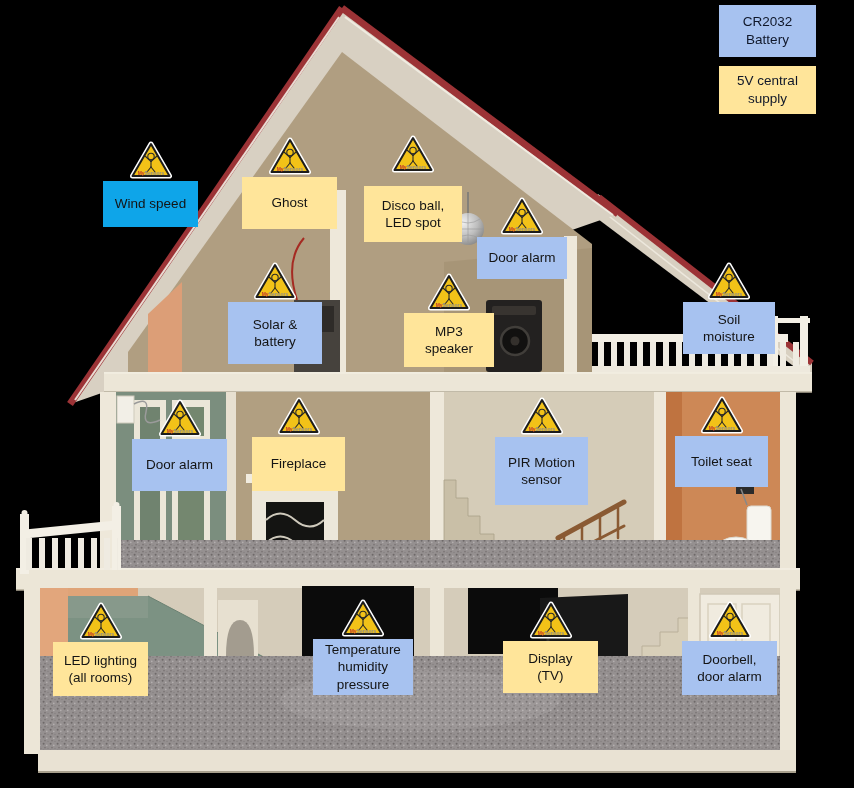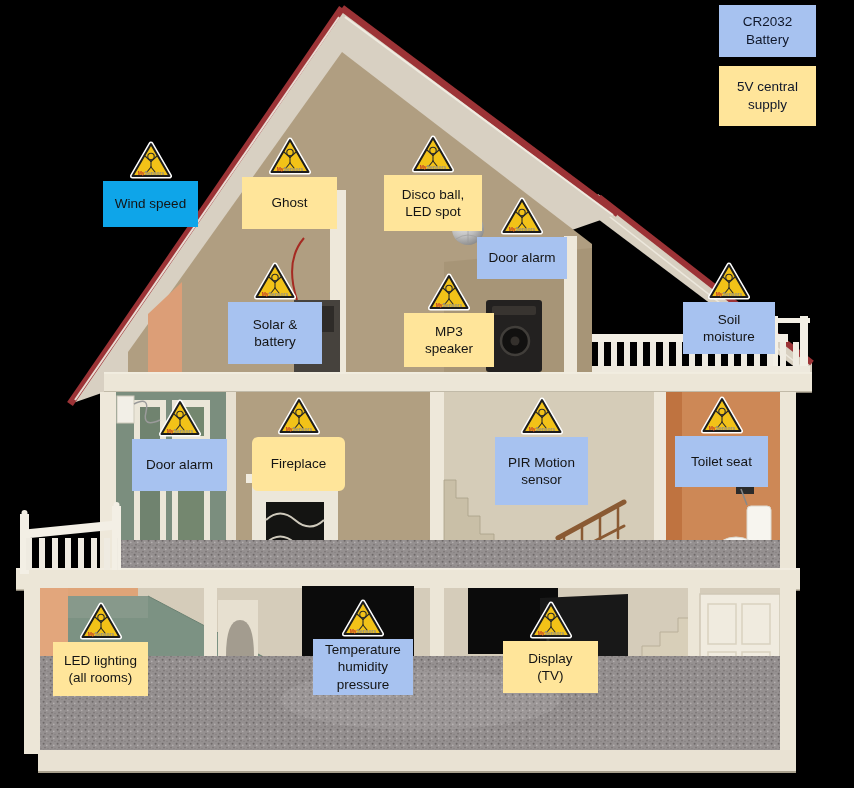--- a/index.html
+++ b/index.html
@@ -209,21 +209,21 @@
 
     <g>
       <rect x="38" y="750" width="758" height="22" fill="#e9e2d3"></rect>
       <line x1="38" y1="772" x2="796" y2="772" stroke="#a8a08d" stroke-width="2"></line>
     </g>
   </svg>
 
   <div class="layer" id="legend-layer">
       <div class="legend-box" style="left: 719px; top: 5px; width: 97px; height: 52px; background: rgb(167, 194, 240);">CR2032
 Battery</div>
-      <div class="legend-box" style="left: 719px; top: 66px; width: 97px; height: 60px; background: rgb(255, 229, 154);">5V central
+      <div class="legend-box" style="left: 719px; top: 66px; width: 97px; height: 48px; background: rgb(255, 229, 154);">5V central
 supply</div>
     </div>
 
   <div class="layer" id="ann-layer">
       <div class="ann" style="left: 103px; top: 141px; width: 95px;">
         <svg width="42" height="38" viewBox="0 0 42 38" class="tri">
           <path d="M21 3 L39.5 35 L2.5 35 Z" fill="#f2c218" stroke="#ffffff" stroke-width="5" stroke-linejoin="round"></path>
           <path d="M21 3 L39.5 35 L2.5 35 Z" fill="#f2c218" stroke="#1d1d1b" stroke-width="2" stroke-linejoin="round"></path>
           <g stroke="#2a2a28" stroke-width="1.1" fill="none" stroke-linecap="round">
             <circle cx="21" cy="15.5" r="3.2"></circle>
@@ -246,21 +246,21 @@
             <path d="M21 18.7 V26"></path>
             <path d="M21 20.5 L15 15"></path>
             <path d="M21 20.5 L27 15"></path>
             <path d="M21 26 L17 31"></path>
             <path d="M21 26 L25 31"></path>
           </g>
           <text x="21" y="33.8" text-anchor="middle" font-size="5" font-weight="bold" font-family="Liberation Sans, sans-serif"><tspan fill="#c0392b">My</tspan><tspan fill="#8d8d8d">Sensors</tspan></text>
         </svg>
         <div class="ann-box" style="height: 52px; background: rgb(255, 229, 154);">Ghost</div>
       </div>
-      <div class="ann" style="left: 384px; top: 135px; width: 98px;">
+      <div class="ann" style="left: 364px; top: 135px; width: 98px; gap: 11px;">
         <svg width="42" height="38" viewBox="0 0 42 38" class="tri">
           <path d="M21 3 L39.5 35 L2.5 35 Z" fill="#f2c218" stroke="#ffffff" stroke-width="5" stroke-linejoin="round"></path>
           <path d="M21 3 L39.5 35 L2.5 35 Z" fill="#f2c218" stroke="#1d1d1b" stroke-width="2" stroke-linejoin="round"></path>
           <g stroke="#2a2a28" stroke-width="1.1" fill="none" stroke-linecap="round">
             <circle cx="21" cy="15.5" r="3.2"></circle>
             <path d="M21 18.7 V26"></path>
             <path d="M21 20.5 L15 15"></path>
             <path d="M21 20.5 L27 15"></path>
             <path d="M21 26 L17 31"></path>
             <path d="M21 26 L25 31"></path>
@@ -360,21 +360,21 @@
           <g stroke="#2a2a28" stroke-width="1.1" fill="none" stroke-linecap="round">
             <circle cx="21" cy="15.5" r="3.2"></circle>
             <path d="M21 18.7 V26"></path>
             <path d="M21 20.5 L15 15"></path>
             <path d="M21 20.5 L27 15"></path>
             <path d="M21 26 L17 31"></path>
             <path d="M21 26 L25 31"></path>
           </g>
           <text x="21" y="33.8" text-anchor="middle" font-size="5" font-weight="bold" font-family="Liberation Sans, sans-serif"><tspan fill="#c0392b">My</tspan><tspan fill="#8d8d8d">Sensors</tspan></text>
         </svg>
-        <div class="ann-box" style="height: 54px; background: rgb(255, 229, 154); border-radius: 6px;">Fireplace</div>
+        <div class="ann-box" style="height: 54px; background: rgb(255, 229, 154);">Fireplace</div>
       </div>
       <div class="ann" style="left: 495px; top: 397px; width: 93px;">
         <svg width="42" height="38" viewBox="0 0 42 38" class="tri">
           <path d="M21 3 L39.5 35 L2.5 35 Z" fill="#f2c218" stroke="#ffffff" stroke-width="5" stroke-linejoin="round"></path>
           <path d="M21 3 L39.5 35 L2.5 35 Z" fill="#f2c218" stroke="#1d1d1b" stroke-width="2" stroke-linejoin="round"></path>
           <g stroke="#2a2a28" stroke-width="1.1" fill="none" stroke-linecap="round">
             <circle cx="21" cy="15.5" r="3.2"></circle>
             <path d="M21 18.7 V26"></path>
             <path d="M21 20.5 L15 15"></path>
             <path d="M21 20.5 L27 15"></path>
@@ -447,14 +447,31 @@
             <path d="M21 20.5 L15 15"></path>
             <path d="M21 20.5 L27 15"></path>
             <path d="M21 26 L17 31"></path>
             <path d="M21 26 L25 31"></path>
           </g>
           <text x="21" y="33.8" text-anchor="middle" font-size="5" font-weight="bold" font-family="Liberation Sans, sans-serif"><tspan fill="#c0392b">My</tspan><tspan fill="#8d8d8d">Sensors</tspan></text>
         </svg>
         <div class="ann-box" style="height: 52px; background: rgb(255, 229, 154);">Display
 (TV)</div>
       </div>
+      <div class="ann" style="left: 682px; top: 601px; width: 95px;">
+        <svg width="42" height="38" viewBox="0 0 42 38" class="tri">
+          <path d="M21 3 L39.5 35 L2.5 35 Z" fill="#f2c218" stroke="#ffffff" stroke-width="5" stroke-linejoin="round"></path>
+          <path d="M21 3 L39.5 35 L2.5 35 Z" fill="#f2c218" stroke="#1d1d1b" stroke-width="2" stroke-linejoin="round"></path>
+          <g stroke="#2a2a28" stroke-width="1.1" fill="none" stroke-linecap="round">
+            <circle cx="21" cy="15.5" r="3.2"></circle>
+            <path d="M21 18.7 V26"></path>
+            <path d="M21 20.5 L15 15"></path>
+            <path d="M21 20.5 L27 15"></path>
+            <path d="M21 26 L17 31"></path>
+            <path d="M21 26 L25 31"></path>
+          </g>
+          <text x="21" y="33.8" text-anchor="middle" font-size="5" font-weight="bold" font-family="Liberation Sans, sans-serif"><tspan fill="#c0392b">My</tspan><tspan fill="#8d8d8d">Sensors</tspan></text>
+        </svg>
+        <div class="ann-box" style="height: 54px; background: rgb(167, 194, 240);">Doorbell,
+door alarm</div>
+      </div>
     </div>
 </div>
 
 </body></html>

